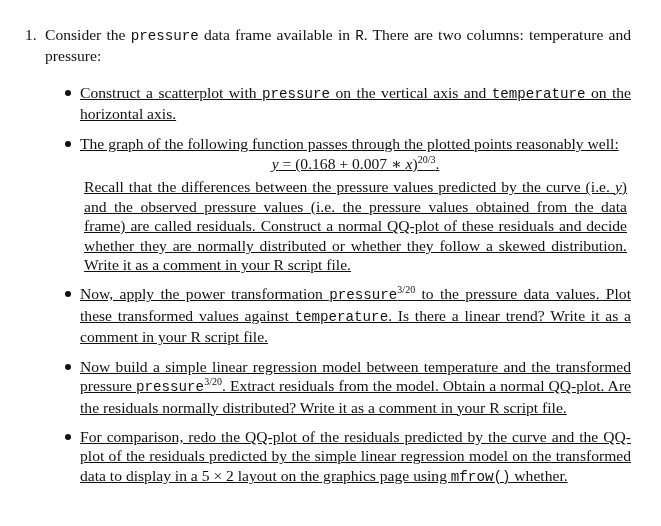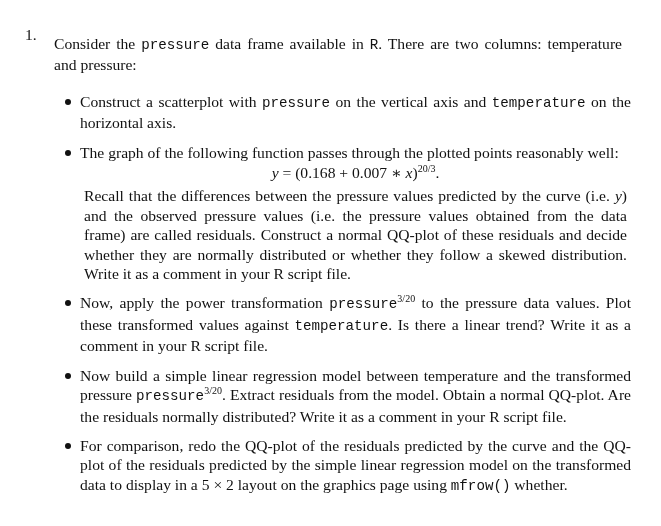--- a/index.html
+++ b/index.html
@@ -5,23 +5,23 @@
   html, body { margin: 0; padding: 0; background: #ffffff; }
   body {
     width: 661px; height: 526px; overflow: hidden;
     font-family: "Liberation Serif", "DejaVu Serif", serif;
     font-size: 15.6px; color: #111; line-height: 19.4px;
   }
   .page { position: relative; padding: 25px 30px 0 25px; }
   .item { display: flex; }
   .num { width: 20px; flex: 0 0 20px; }
   .item-body { flex: 1; }
-  .lead { text-align: justify; margin: 9px; }
+  .lead { text-align: justify; margin: 0; }
   ul.bullets { list-style: none; margin: 17px 0 0 0; padding: 0 0 0 35px; }
-  ul.bullets li { position: relative; text-align: justify; margin: 0 0 10px 0; }
+  ul.bullets li { position: relative; text-align: justify; margin: 0 0 10px 0; text-decoration: underline; }
   ul.bullets li .dot {
     position: absolute; left: -15px; top: 7px;
     width: 6px; height: 6px; border-radius: 50%; background: #111;
   }
   code, .tt { font-family: "Liberation Mono", "DejaVu Sans Mono", monospace; font-size: 14.2px; }
   .eq { text-align: center; font-style: italic; margin: 1px 0 2px 0; padding-right: 0; }
   .eq .up { font-style: normal; }
   sup { font-size: 10px; line-height: 0; margin-top: 8px; }
   .para { margin: 4px; text-align: justify; }
   i.v { font-style: italic; }

